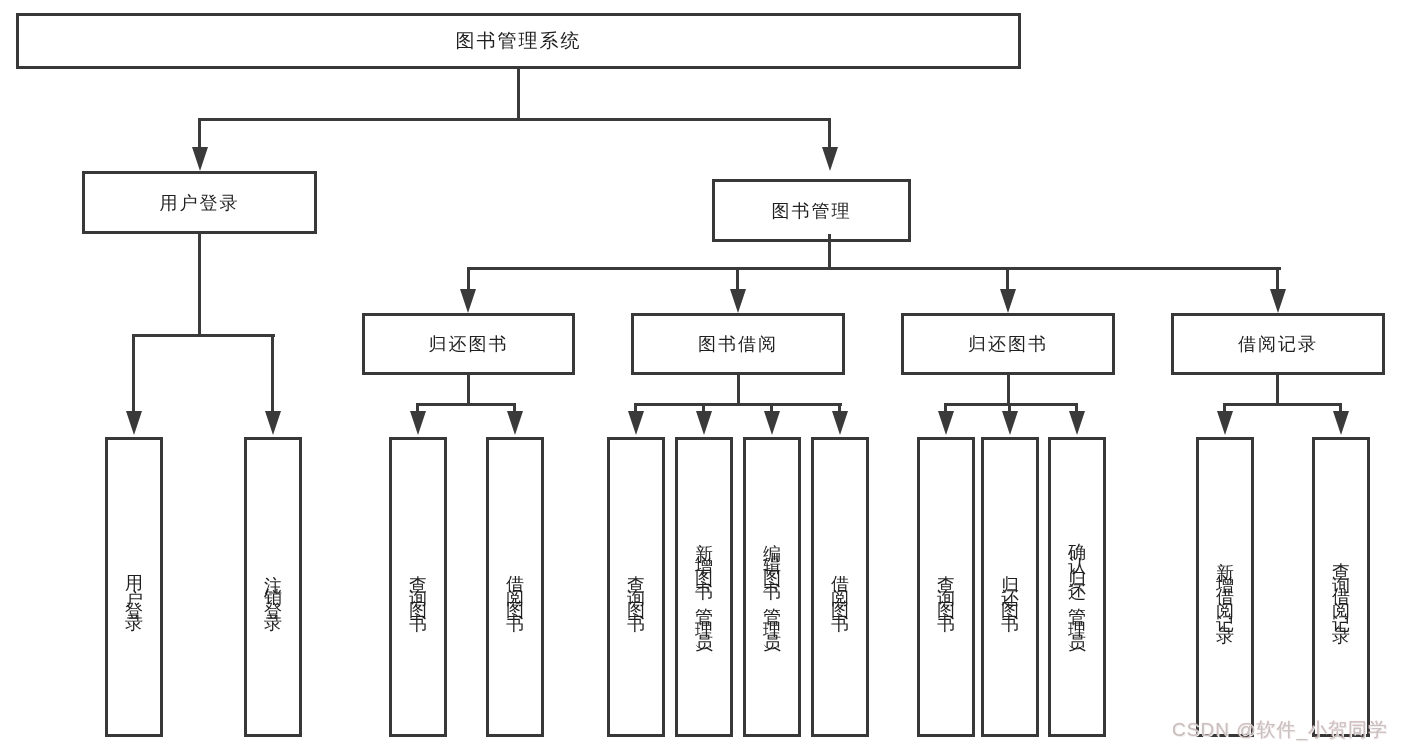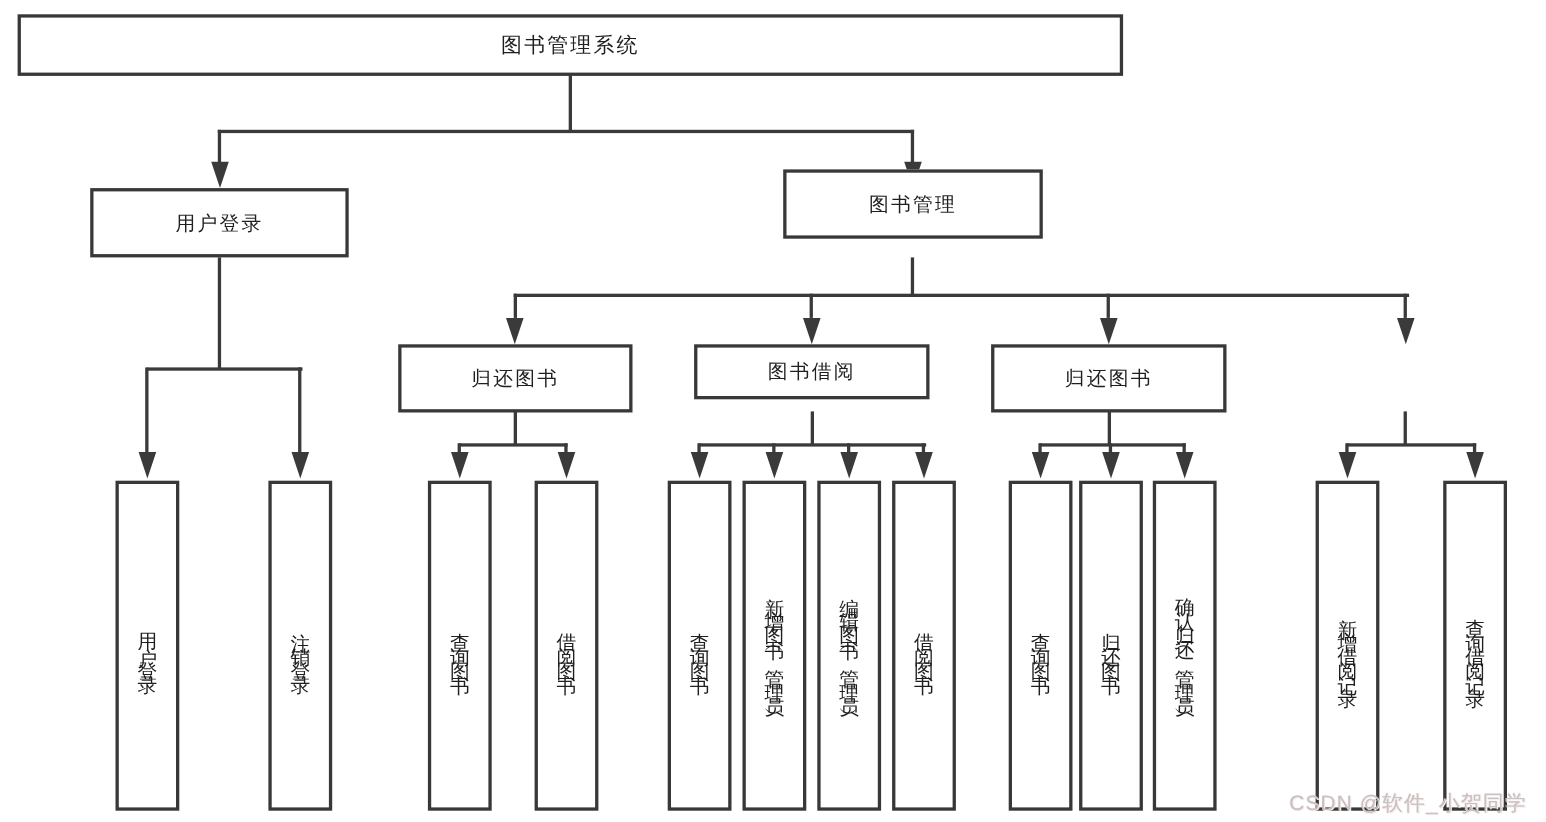--- a/index.html
+++ b/index.html
@@ -52,43 +52,44 @@
   <div class="node root" style="left:16px;top:13px;width:1005px;height:56px">图书管理系统</div>
 
   <div class="v" style="left:517px;top:68px;height:51px"></div>
   <div class="h" style="left:198px;top:118px;width:633px"></div>
   <div class="v" style="left:198px;top:118px;height:30px"></div>
   <div class="arrow" style="left:192px;top:147px"></div>
   <div class="v" style="left:828px;top:118px;height:30px"></div>
   <div class="arrow" style="left:822px;top:147px"></div>
 
   <div class="node" style="left:82px;top:171px;width:235px;height:63px">用户登录</div>
-  <div class="node" style="left:712px;top:154px;width:236px;height:63px">图书管理</div>
+  <div class="node" style="left:712px;top:179px;width:199px;height:63px">图书管理</div>
 
   <div class="v" style="left:198px;top:234px;height:101px"></div>
   <div class="h" style="left:134px;top:334px;width:141px"></div>
   <div class="v" style="left:132px;top:334px;height:77px"></div>
   <div class="arrow" style="left:126px;top:411px"></div>
   <div class="v" style="left:271px;top:334px;height:77px"></div>
   <div class="arrow" style="left:265px;top:411px"></div>
 
   <div class="v" style="left:828px;top:234px;height:34px"></div>
   <div class="h" style="left:467px;top:267px;width:814px"></div>
   <div class="v" style="left:467px;top:267px;height:22px"></div>
   <div class="arrow" style="left:460px;top:289px"></div>
   <div class="v" style="left:736px;top:267px;height:22px"></div>
   <div class="arrow" style="left:730px;top:289px"></div>
   <div class="v" style="left:1006px;top:267px;height:22px"></div>
   <div class="arrow" style="left:1000px;top:289px"></div>
   <div class="v" style="left:1276px;top:267px;height:22px"></div>
   <div class="arrow" style="left:1270px;top:289px"></div>
 
   <div class="node" style="left:362px;top:313px;width:213px;height:62px">归还图书</div>
-  <div class="node" style="left:631px;top:313px;width:214px;height:50px">图书借阅</div>
+  <div class="node" style="left:631px;top:313px;width:214px;height:62px">图书借阅</div>
   <div class="node" style="left:901px;top:313px;width:214px;height:62px">归还图书</div>
+  <div class="node" style="left:1171px;top:313px;width:214px;height:62px">借阅记录</div>
 
   <div class="v" style="left:467px;top:374px;height:30px"></div>
   <div class="h" style="left:417px;top:403px;width:99px"></div>
   <div class="v" style="left:416px;top:403px;height:10px"></div>
   <div class="arrow" style="left:410px;top:411px"></div>
   <div class="v" style="left:513px;top:403px;height:10px"></div>
   <div class="arrow" style="left:507px;top:411px"></div>
 
   <div class="v" style="left:737px;top:374px;height:30px"></div>
   <div class="h" style="left:635px;top:403px;width:207px"></div>

